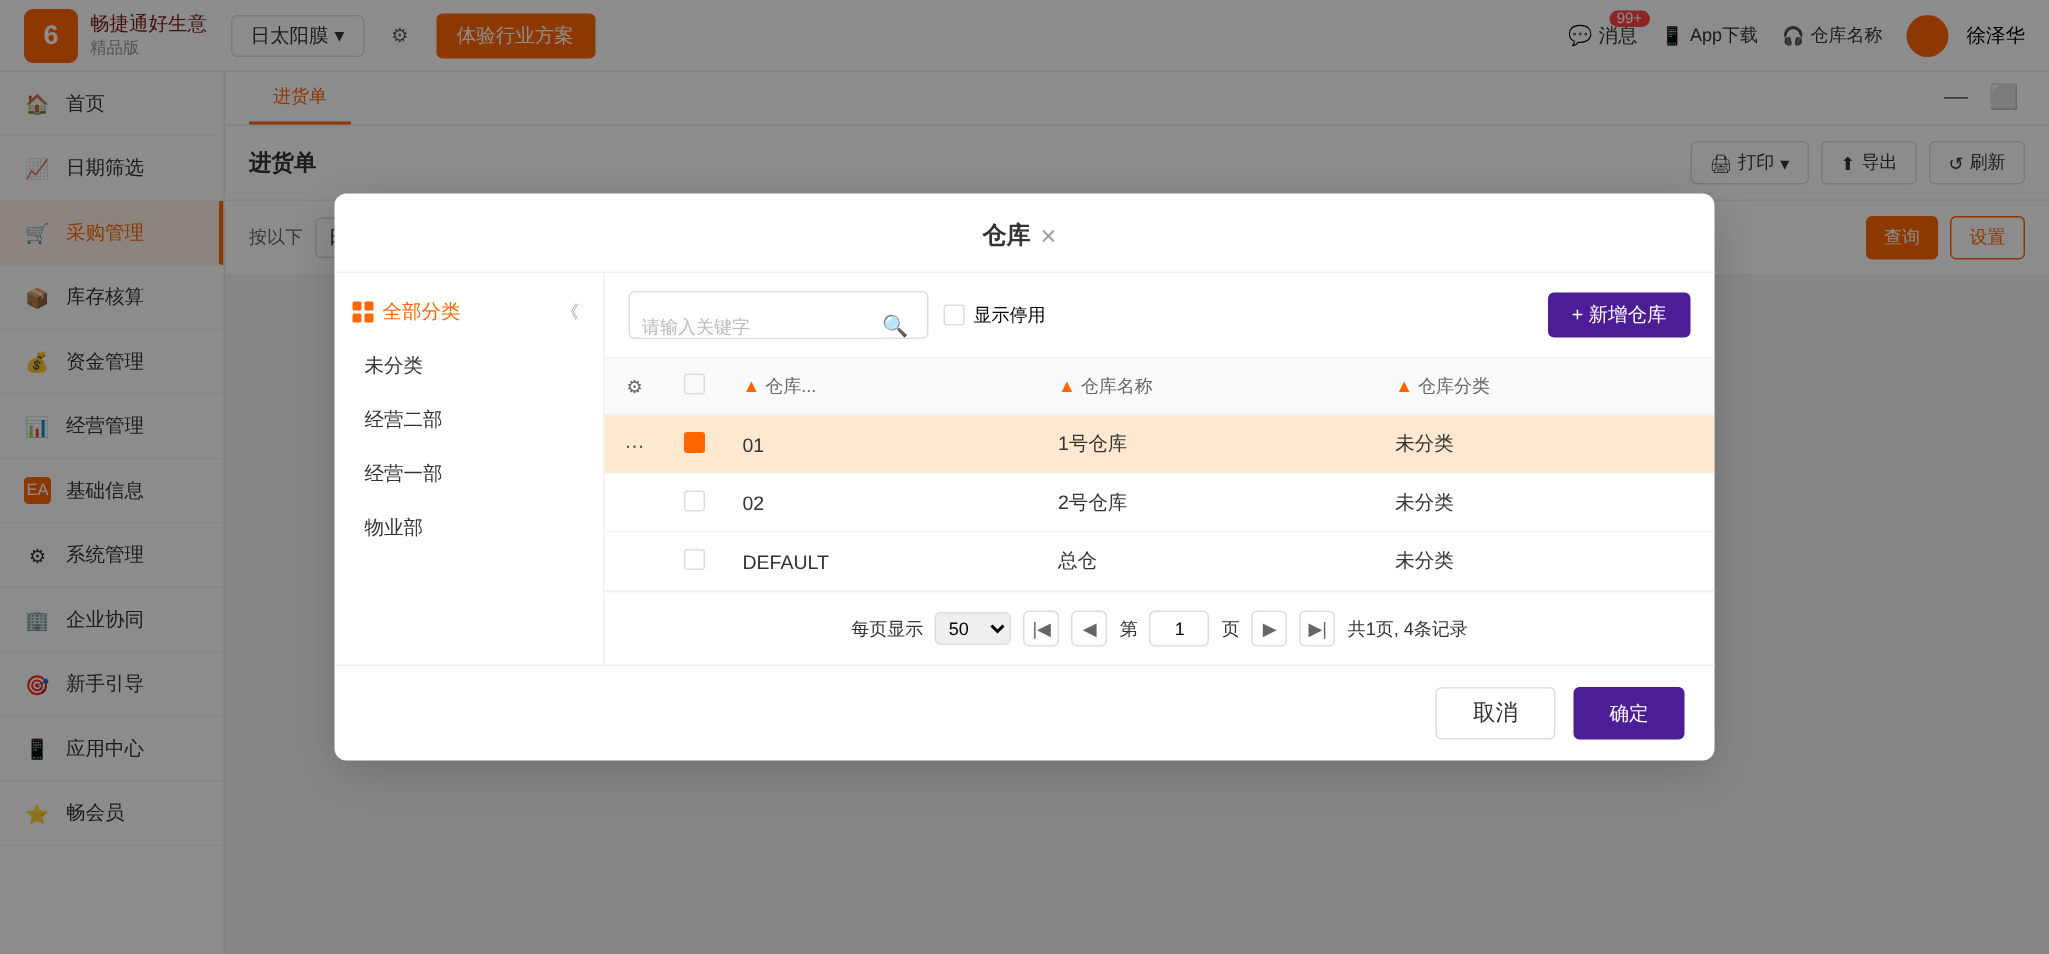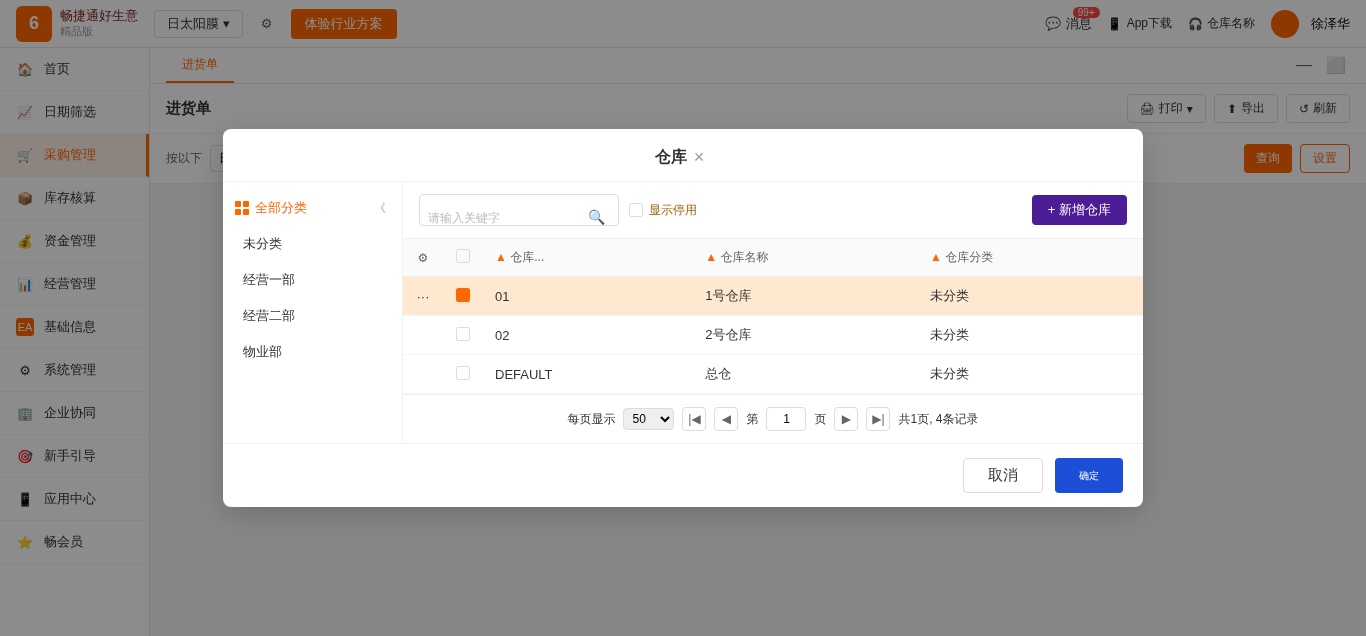--- a/index.html
+++ b/index.html
@@ -289,21 +289,21 @@
       width: 160px;
       color: #333;
     }
     .search-box input::placeholder { color: #bbb; }
     .search-icon { color: #bbb; font-size: 14px; cursor: pointer; }
     .show-disabled {
       display: flex;
       align-items: center;
       gap: 6px;
       font-size: 12px;
-      color: #a16207;
+      color: #000000;
     }
     .checkbox-custom {
       width: 14px; height: 14px;
       border: 1px solid #ddd;
       border-radius: 2px;
       display: inline-block;
       cursor: pointer;
     }
     .btn-add-warehouse {
       margin-left: auto;
@@ -402,24 +402,24 @@
       border-radius: 4px;
       background: #fff;
       cursor: pointer;
       font-size: 15px;
       color: #333;
     }
     .btn-confirm {
       padding: 7px 24px;
       border: none;
       border-radius: 4px;
-      background: #1d4ed8;
+      background: #4c1d95;
       color: white;
       cursor: pointer;
-      font-size: 10px;
+      font-size: 13px;
     }
 
     
     .tab-bar {
       height: 36px;
       background: #fff;
       display: flex;
       align-items: flex-end;
       padding: 0 16px;
       gap: 0;
@@ -606,24 +606,24 @@
                 <span></span>
             </span>
             <span>全部分类</span>
           </div>
           <div class="collapse-btn">《</div>
         </div>
         <div class="left-panel-item">
           <span>未分类</span>
         </div>
         <div class="left-panel-item">
-          <span>经营一部</span>
+          <span>经营二部</span>
         </div>
         <div class="left-panel-item">
-          <span>经营二部</span>
+          <span>经营一部</span>
         </div>
         <div class="left-panel-item">
           <span>物业部</span>
         </div>
       </div>
 
       <div class="right-panel">
 
         <div class="right-panel-toolbar">
           <div class="search-box">

